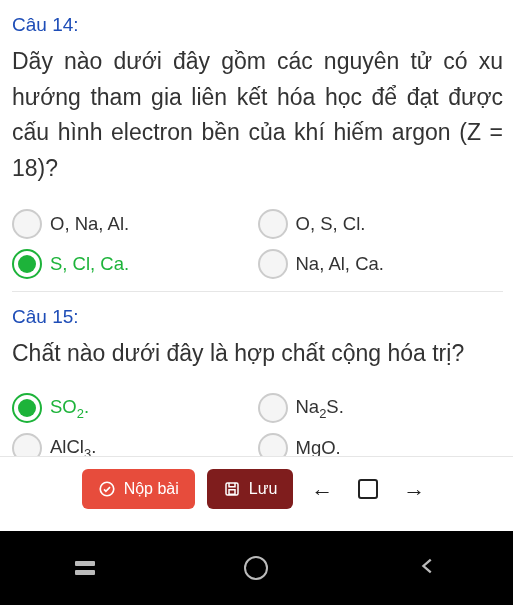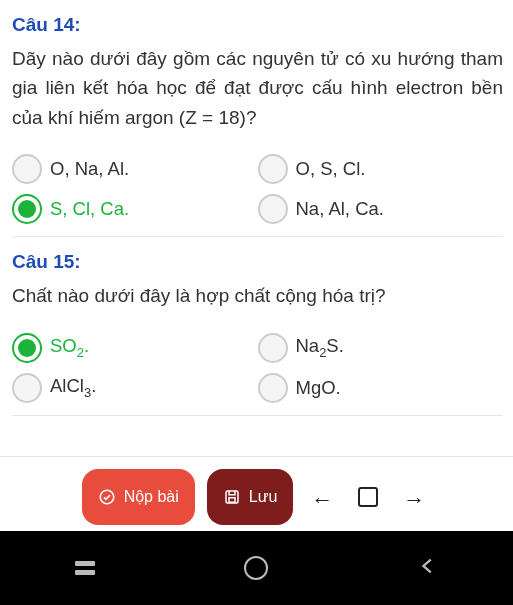--- a/index.html
+++ b/index.html
@@ -1,20 +1,20 @@
 <!DOCTYPE html>
 <html><head>
 <meta charset="utf-8">
 <style>
   * { box-sizing: border-box; margin: 0; padding: 0; }
   html, body { width: 513px; height: 605px; font-family: Arial, sans-serif; background: #fff; overflow: hidden; }
   .content { padding: 0 10px 0 12px; }
   .question { margin-top: 14px; }
-  .q-title { color: #1e4db7; font-weight: bold; font-size: 19px; margin-bottom: 8px; }
-  .q-text { color: #333; font-size: 19px; line-height: 1.55; text-align: justify; }
+  .q-title { color: #1e4db7; font-weight: normal; font-size: 19px; margin-bottom: 8px; }
+  .q-text { color: #333; font-size: 23px; line-height: 1.55; text-align: justify; }
   .options { display: grid; grid-template-columns: 1fr 1fr; row-gap: 10px; margin-top: 22px; margin-bottom: 12px; }
   .option { display: flex; align-items: center; gap: 8px; }
   .radio {
     width: 30px; height: 30px; border-radius: 50%;
     border: 2px solid #ccc; background: #f5f5f5;
     display: inline-flex; align-items: center; justify-content: center;
     flex-shrink: 0;
   }
   .radio.selected { border-color: #1db33a; background: #fff; }
   .radio.selected::after {
@@ -25,21 +25,21 @@
   .divider { border-top: 1px solid #e6e6e6; margin: 10px 0 0 0; }
   sub { font-size: 0.7em; vertical-align: sub; }
 
   .toolbar {
     position: absolute; left: 0; right: 0; top: 456px;
     display: flex; align-items: center; justify-content: center; gap: 12px;
     border-top: 1px solid #e6e6e6; padding: 12px 10px 14px; background: #fff;
   }
   .btn {
     display: inline-flex; align-items: center; gap: 8px;
-    height: 56px; padding: 0 16px; border-radius: 16px;
+    height: 40px; padding: 0 16px; border-radius: 6px;
     font-size: 16px; color: #fff; border: none; cursor: pointer;
   }
   .btn-red { background: #e74c3c; }
   .btn-gray { background: #7f1d1d; }
   .nav-ico {
     width: 34px; height: 34px; display: inline-flex; align-items: center; justify-content: center;
     font-size: 22px; color: #222; cursor: pointer; border-radius: 6px;
   }
   .sq-outline { width: 20px; height: 20px; border: 2.5px solid #222; border-radius: 3px; }
 

